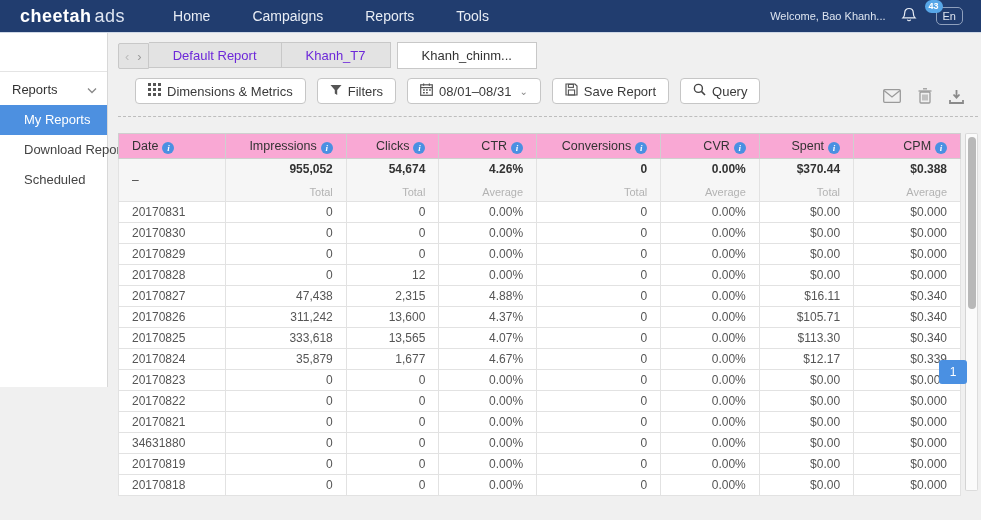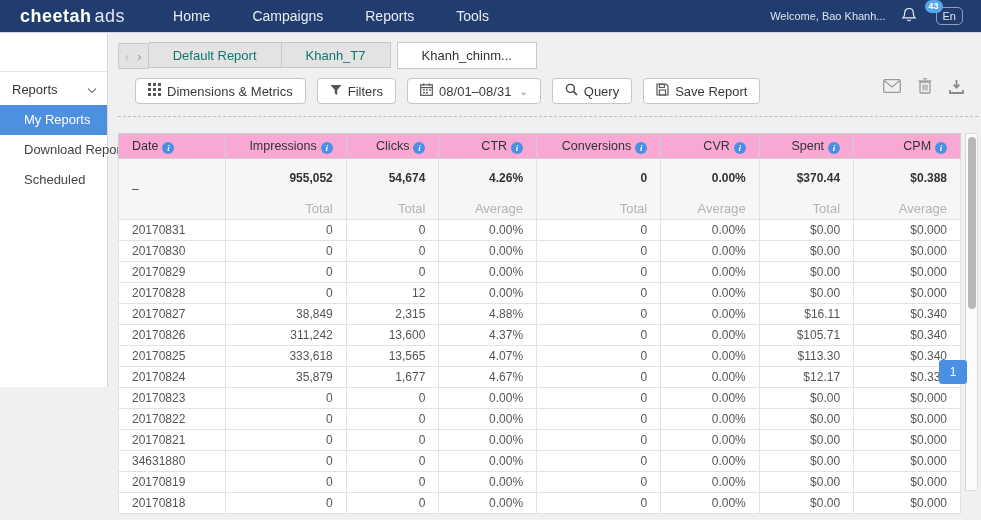--- a/index.html
+++ b/index.html
@@ -36,27 +36,27 @@
   .content { flex:1; position:relative; padding:0 3px 0 10px; min-width:0; }
 
   
   .tabbar { margin-top:9px; display:flex; align-items:flex-end; height:27px; }
   .tab-arrows { background:#e3e3e3; border:1px solid #c8c8c8; height:26px; display:flex;
     align-items:center; padding:0 6px; gap:8px; border-radius:2px 0 0 2px; }
   .tab-arrows span { color:#9a9a9a; font-size:13px; cursor:pointer; line-height:1; }
   .tab-arrows .dis { color:#bdbdbd; }
   .tabs { display:flex; }
   .tab { background:#e3e3e3; border:1px solid #c8c8c8; border-left:none; height:26px;
-    padding:0 24px; font-size:13px; color:#0f766e; display:flex; align-items:center; cursor:pointer;
+    padding:0 24px; font-size:13px; color:#6d28d9; display:flex; align-items:center; cursor:pointer;
     white-space:nowrap; }
   .tab.active { background:#ffffff; height:27px; color:#333; border-left:1px solid #c8c8c8;
     margin-left:6px; position:relative; }
 
   
-  .toolbar { margin-top:9px; display:flex; align-items:flex-start;padding-left:17px; }
+  .toolbar { margin-top:9px; display:flex; align-items:flex-end;padding-left:17px; }
   .tbtn { background:#fff; border:1px solid #c6c6c6; border-radius:4px; height:26px;
     display:flex; align-items:center; gap:6px; padding:0 12px; font-size:13px; color:#3a3a3a;
     margin-right:11px; cursor:pointer; white-space:nowrap; }
   .tbtn svg { flex:0 0 auto; }
   .caret { font-size:10px; color:#888; margin-left:2px; }
   .tool-icons { margin-left:auto; display:flex; align-items:center; gap:17px; margin-right:14px; }
   .tool-icons .ic { cursor:pointer; display:inline-flex; }
 
   .dashed { border-top:1px dashed #bdbdbd; margin-top:12px; }
 
@@ -68,22 +68,22 @@
   thead th { background:#f9a8d4; border-color:#cfcfcf; height:25px; font-size:12.5px; color:#333;
     text-align:right; padding:0 13px; }
   thead th:first-child { text-align:left; }
   .iico { display:inline-block; width:12px; height:12px; border-radius:50%;
     background:var(--accent,#4a90e2); color:#fff; font-size:9px; line-height:12px;
     text-align:center; font-style:italic; font-weight:bold; margin-left:4px;
     vertical-align:-1px; font-family:"Liberation Serif",serif; }
   tr.summary td { background:#f6f6f6; height:37px; padding:3px 13px; text-align:right;
     vertical-align:middle; }
   tr.summary td:first-child { text-align:left; font-size:12px; color:#444; }
-  tr.summary .val { font-size:12px; font-weight:bold; color:#333;margin-top:9px; }
-  tr.summary .sub { font-size:13px; color:#b3b3b3; margin-top:16px; }
+  tr.summary .val { font-size:12px; font-weight:bold; color:#333; }
+  tr.summary .sub { font-size:11px; color:#b3b3b3; margin-top:10px; }
   tbody td { height:21px; font-size:12px; color:#555; text-align:right; padding:0 13px; }
   tbody td:first-child { text-align:left; }
 
   .vscroll { width:13px; background:#fbfbfb; border:1px solid #dcdcdc; border-left:1px solid #d4d4d4;
     position:relative; margin-left:4px; height:358px; border-radius:2px; }
   .vthumb { position:absolute; top:3px; left:2px; width:8px; height:172px; background:#b8b8b8;
     border-radius:5px; cursor:pointer; }
 
   .page-btn { position:absolute; right:14px; bottom:3px; width:28px; height:24px;
     background:var(--accent,#4a90e2); color:#fff; border:none; border-radius:3px; font-size:12px;
@@ -194,35 +194,35 @@
                   <rect x="6" y="9" width="1.8" height="1.4"></rect>
                 </g>
               </svg>
           </span>
           <span>08/01–08/31</span>
           <span class="caret">⌄</span>
         </button>
         <button class="tbtn">
           <span>
             <svg width="13" height="13" viewBox="0 0 13 13">
-                <circle cx="5.4" cy="5.4" r="4" fill="none" stroke="#444" stroke-width="1.4"></circle>
-                <line x1="8.4" y1="8.4" x2="12" y2="12" stroke="#444" stroke-width="1.6"></line>
-              </svg>
-          </span>
-          <span>Query</span>
+                <path d="M1 1h9l2 2v9H1z" fill="none" stroke="#555" stroke-width="1.2"></path>
+                <rect x="3.4" y="7" width="6.2" height="5" fill="none" stroke="#555" stroke-width="1.1"></rect>
+                <rect x="3.4" y="1.4" width="5" height="3" fill="none" stroke="#555" stroke-width="1.1"></rect>
+              </svg>
+          </span>
+          <span>Save Report</span>
         </button>
         <button class="tbtn">
           <span>
             <svg width="13" height="13" viewBox="0 0 13 13">
-                <path d="M1 1h9l2 2v9H1z" fill="none" stroke="#555" stroke-width="1.2"></path>
-                <rect x="3.4" y="7" width="6.2" height="5" fill="none" stroke="#555" stroke-width="1.1"></rect>
-                <rect x="3.4" y="1.4" width="5" height="3" fill="none" stroke="#555" stroke-width="1.1"></rect>
-              </svg>
-          </span>
-          <span>Save Report</span>
+                <circle cx="5.4" cy="5.4" r="4" fill="none" stroke="#444" stroke-width="1.4"></circle>
+                <line x1="8.4" y1="8.4" x2="12" y2="12" stroke="#444" stroke-width="1.6"></line>
+              </svg>
+          </span>
+          <span>Query</span>
         </button>
         <div class="tool-icons">
           <span class="ic">
             <svg width="18" height="14" viewBox="0 0 18 14">
                 <rect x="0.7" y="0.7" width="16.6" height="12.6" rx="1" fill="none" stroke="#9a9a9a" stroke-width="1.3"></rect>
                 <polyline points="1,1.5 9,8 17,1.5" fill="none" stroke="#9a9a9a" stroke-width="1.3"></polyline>
               </svg>
           </span>
           <span class="ic">
             <svg width="14" height="16" viewBox="0 0 14 16">
@@ -336,21 +336,21 @@
                 <td>0</td>
                 <td>12</td>
                 <td>0.00%</td>
                 <td>0</td>
                 <td>0.00%</td>
                 <td>$0.00</td>
                 <td>$0.000</td>
               </tr>
               <tr>
                 <td>20170827</td>
-                <td>38,849</td>
+                <td>47,438</td>
                 <td>2,315</td>
                 <td>4.88%</td>
                 <td>0</td>
                 <td>0.00%</td>
                 <td>$16.11</td>
                 <td>$0.340</td>
               </tr>
               <tr>
                 <td>20170826</td>
                 <td>311,242</td>

